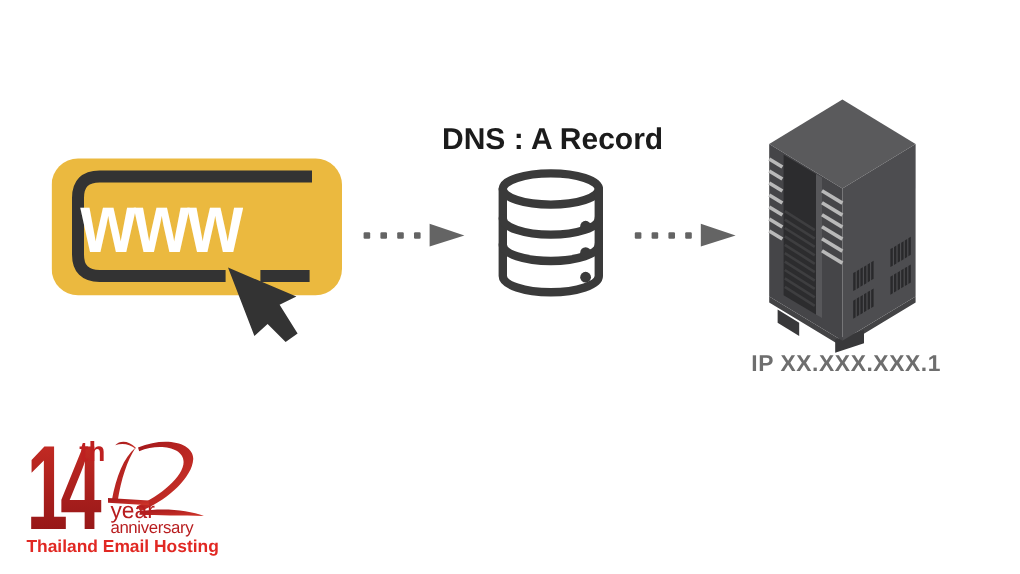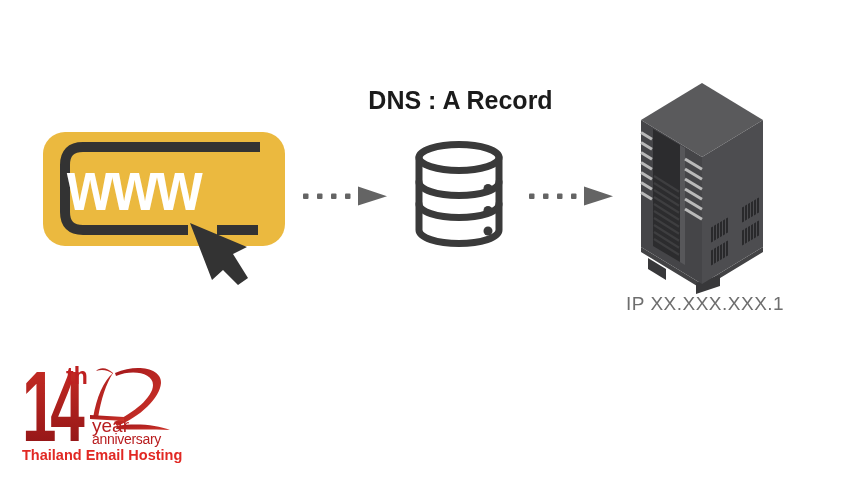--- a/index.html
+++ b/index.html
@@ -2,26 +2,26 @@
 <html><head>
 <meta charset="utf-8">
 <style>
   html,body{margin:0;padding:0;background:#ffffff;}
   #canvas{
     position:relative;width:850px;height:478px;background:#ffffff;
     font-family:"Liberation Sans",sans-serif;overflow:hidden;
   }
   .abs{position:absolute;}
   .dns-title{
-    left:358px;top:86px;width:205px;text-align:center;
+    left:358px;top:102px;width:205px;text-align:center;
     font-size:25px;font-weight:bold;color:#1b1b1b;white-space:nowrap;
   }
   .ip-label{
     left:626px;top:293px;width:155px;text-align:center;
-    font-size:19px;font-weight:normal;color:#6e6e6e;letter-spacing:.5px;white-space:nowrap;
+    font-size:19px;font-weight:bold;color:#6e6e6e;letter-spacing:.5px;white-space:nowrap;
   }
   svg{display:block;}
   svg text{font-family:"Liberation Sans",sans-serif;}
 </style>
 </head>
 <body>
 
 <div id="canvas">
 
   <svg class="abs" style="left:43px;top:130px;" width="245" height="160" viewBox="0 0 245 160">

